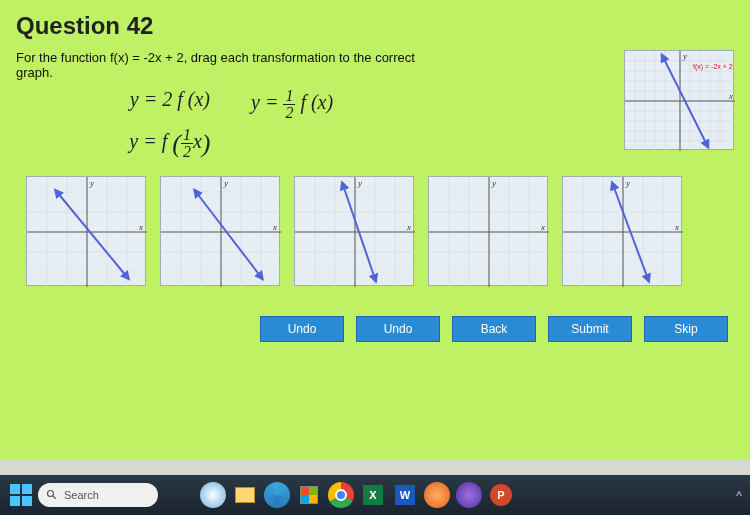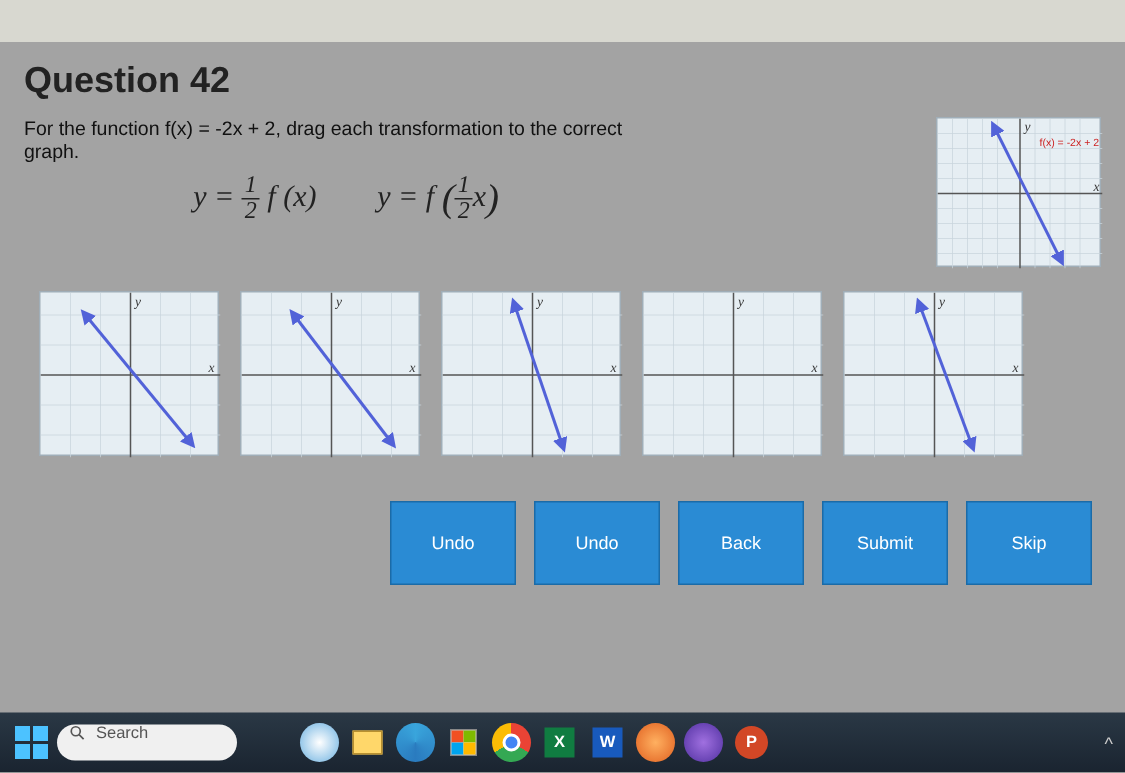--- a/index.html
+++ b/index.html
@@ -1,37 +1,37 @@
 <!DOCTYPE html>
 <html><head>
 <meta charset="utf-8">
 <style>
   * { margin:0; padding:0; box-sizing:border-box; }
   body { font-family: Arial, sans-serif; background:#d8d8d0; width:750px; height:515px; overflow:hidden; position:relative; }
-  .page { background:#a3a3a3; padding:12px 16px 8px 16px; height:460px;margin-top:28px; }
+  .page { background:#bef264; padding:12px 16px 8px 16px; height:460px; }
   .title { font-size:24px; font-weight:bold; color:#222; margin-bottom:10px; }
   .instr { font-size:13px; color:#111; margin-bottom:8px; }
   .top-row { display:flex; align-items:flex-start; gap:20px; }
   .eq-block { flex:1; display:flex; justify-content:center; }
   .eq-grid { display:grid; grid-template-columns:1fr 1fr; gap:6px 40px; font-family:'Times New Roman',serif; font-size:20px; color:#222; }
   .eq-cell { text-align:center; font-style:italic; white-space:nowrap; }
   .frac { display:inline-block; vertical-align:middle; text-align:center; font-size:16px; line-height:1; }
   .frac .n { display:block; border-bottom:1px solid #222; padding:0 2px; }
   .frac .d { display:block; padding:0 2px; }
   .ref-graph { width:110px; height:100px; margin-left:auto; }
   .graphs-row { display:flex; gap:14px; margin-top:16px; justify-content:flex-start; padding-left:10px; }
   .graph { background:#e6eef3; border:1px solid #a0aeb8; position:relative; }
   .graph.sm { width:120px; height:110px; }
   .graph.lg { width:110px; height:100px; }
   .btn-row { display:flex; gap:12px; justify-content:flex-end; margin-top:30px; padding-right:6px; }
-  .btn { background:#2a8bd4; color:#fff; border:1px solid #1a6ba8; font-size:12px; padding:20px 0; width:84px; text-align:center; cursor:pointer; }
+  .btn { background:#2a8bd4; color:#fff; border:1px solid #1a6ba8; font-size:12px; padding:5px 0; width:84px; text-align:center; cursor:pointer; }
   .taskbar { position:absolute; left:0; right:0; bottom:0; height:40px; background:linear-gradient(#2a3845,#1a2430); display:flex; align-items:center; padding:0 10px; gap:6px; }
   .start { width:22px; height:22px; display:grid; grid-template-columns:1fr 1fr; grid-template-rows:1fr 1fr; gap:2px; }
   .start div:nth-child(1){background:#4cc2ff;} .start div:nth-child(2){background:#4cc2ff;} .start div:nth-child(3){background:#4cc2ff;} .start div:nth-child(4){background:#4cc2ff;}
-  .search { background:#f0f0f0; border-radius:12px; height:24px; display:flex; align-items:flex-start; padding:0 8px; width:120px; gap:6px; }
+  .search { background:#f0f0f0; border-radius:12px; height:24px; display:flex; align-items:center; padding:0 8px; width:120px; gap:6px; }
   .search svg { width:12px; height:12px; }
   .search span { font-size:11px; color:#555; }
   .tb-icon { width:26px; height:26px; border-radius:4px; display:flex; align-items:center; justify-content:center; }
   .chevron { position:absolute; right:8px; bottom:12px; color:#ccc; font-size:12px; }
   svg line.axis { stroke:#555; stroke-width:1; }
   svg line.grid { stroke:#c8d4dc; stroke-width:0.5; }
   svg line.func { stroke:#5262d8; stroke-width:2; marker-start:url(#arr); marker-end:url(#arr); }
   svg text.lbl { font:italic 9px serif; fill:#333; }
   svg text.fn { font:7px sans-serif; fill:#c22; }
   .icon-dot { width:26px; height:26px; border-radius:50%; }
@@ -48,20 +48,21 @@
 </svg>
 
 <div class="page">
   <div class="title">Question 42</div>
 
   <div class="top-row">
     <div style="flex:0 0 auto; width:430px;">
       <div class="instr">For the function f(x) = -2x + 2, drag each transformation to the correct graph.</div>
       <div class="eq-block">
         <div class="eq-grid">
+          <div class="eq-cell">y = 2 f (x)</div>
           <div class="eq-cell">
             <span>y =</span>
             <span class="frac"><span class="n">1</span><span class="d">2</span></span>
             <span>f (x)</span>
           </div>
           <div class="eq-cell">
             <span>y = f</span>
             <span style="font-size:26px;vertical-align:middle">(</span><span class="frac"><span class="n">1</span><span class="d">2</span></span><span style="font-style:italic">x</span><span style="font-size:26px;vertical-align:middle">)</span>
           </div>
         </div>

